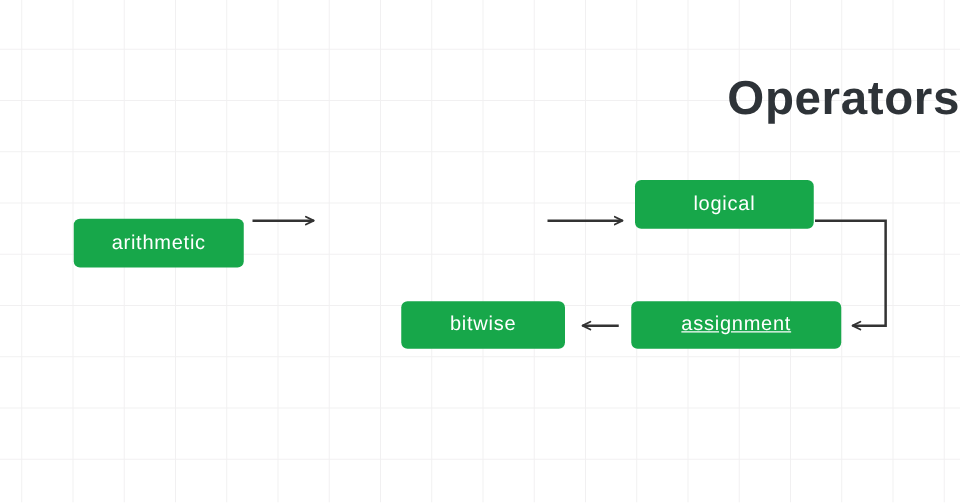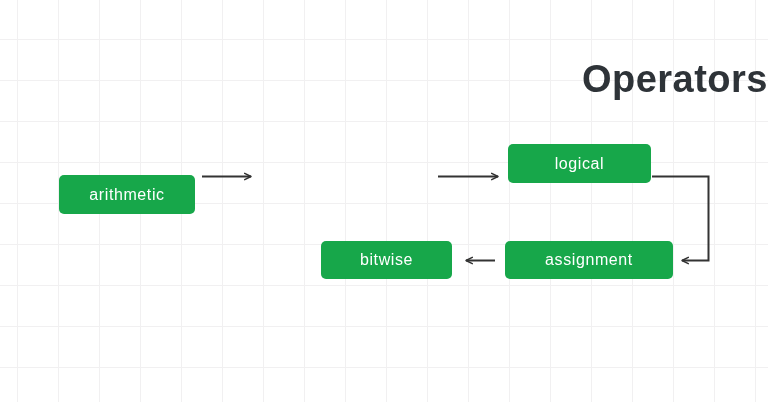--- a/index.html
+++ b/index.html
@@ -45,21 +45,21 @@
     align-items: center;
     justify-content: center;
     font-size: 16px;
     letter-spacing: 0.6px;
     font-weight: 500;
   }
   #node-arithmetic { left: 59px;  top: 156px; width: 136px; height: 39px; margin-top: 19px; }
   #node-comparison { left: 256px; top: 156px; width: 172px; height: 39px; }
   #node-logical    { left: 508px; top: 144px; width: 143px; height: 39px; }
   #node-bitwise    { left: 321px; top: 241px; width: 131px; height: 38px; justify-content: center; }
-  #node-assignment { left: 505px; top: 241px; width: 168px; height: 38px; }
+  #node-assignment { left: 505px; top: 241px; width: 168px; height: 38px; text-decoration: underline; }
   #arrow-layer {
     position: absolute;
     inset: 0;
     width: 768px;
     height: 402px;
     pointer-events: none;
   }
   #arrow-layer path.flow {
     stroke: var(--arrow);
     stroke-width: 2;

